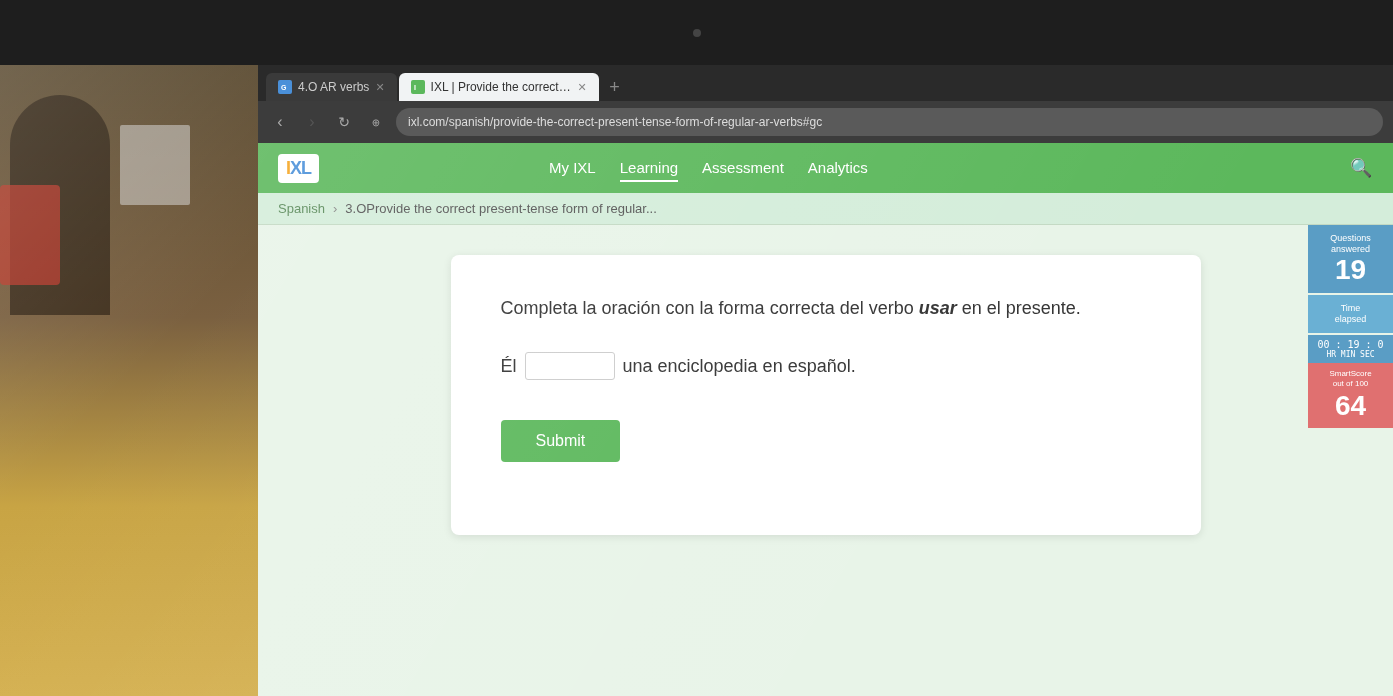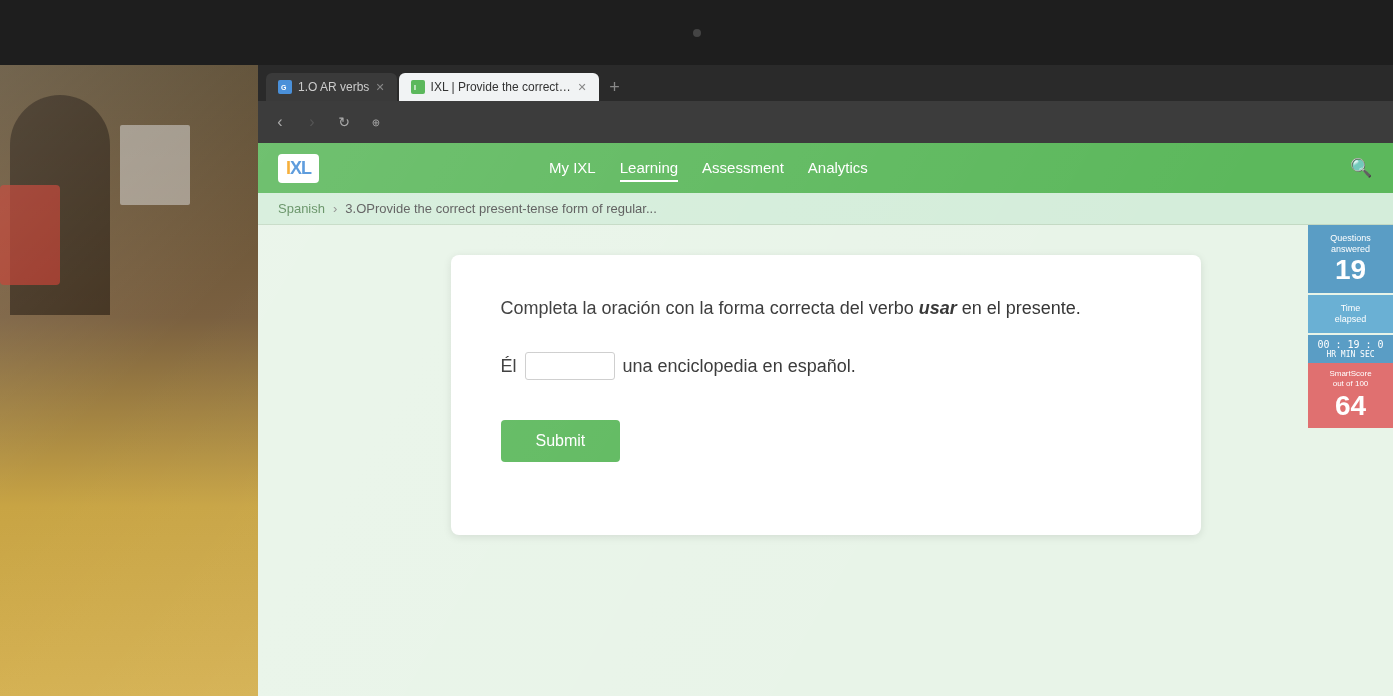--- a/index.html
+++ b/index.html
@@ -404,21 +404,21 @@
 
       <div class="tab-bar">
 
         <div class="tab">
           <div class="tab-icon" style="background:#4a90d9;display:flex;align-items:center;justify-content:center;">
             <svg width="10" height="10" viewBox="0 0 10 10">
                 <rect width="10" height="10" fill="#4a90d9" rx="1"></rect>
                 <text x="1" y="8" font-size="7" fill="white" font-weight="bold">G</text>
               </svg>
           </div>
-          <span class="tab-label">1.O AR verbs</span>
+          <span class="tab-label">4.O AR verbs</span>
           <span class="tab-close">✕</span>
         </div>
 
         <div class="tab active">
           <div class="tab-icon" style="background:#5cb85c;display:flex;align-items:center;justify-content:center;border-radius:2px;">
             <svg width="10" height="10" viewBox="0 0 10 10">
                 <rect width="10" height="10" fill="#5cb85c" rx="1"></rect>
                 <text x="1" y="8" font-size="7" fill="white" font-weight="bold">I</text>
               </svg>
           </div>
@@ -427,20 +427,23 @@
         </div>
 
         <div class="tab-new">+</div>
       </div>
 
       <div class="address-bar-row">
         <div class="nav-btn">‹</div>
         <div class="nav-btn disabled">›</div>
         <div class="reload-btn">↻</div>
         <div class="site-info-btn">⊕</div>
+        <div class="address-bar">
+          <span>ixl.com/spanish/provide-the-correct-present-tense-form-of-regular-ar-verbs#gc</span>
+        </div>
       </div>
     </div>
 
     <div class="page-content">
 
       <div class="ixl-header">
         <div class="ixl-logo">
           <span class="i-letter">I</span><span class="xl-letter">XL</span>
         </div>
         <div class="ixl-nav">

